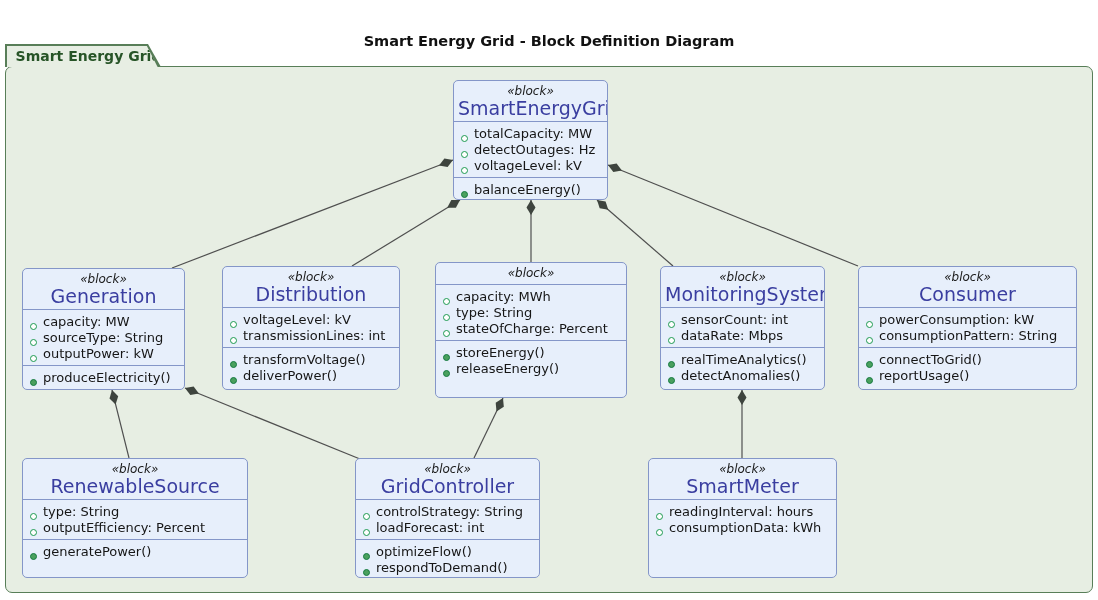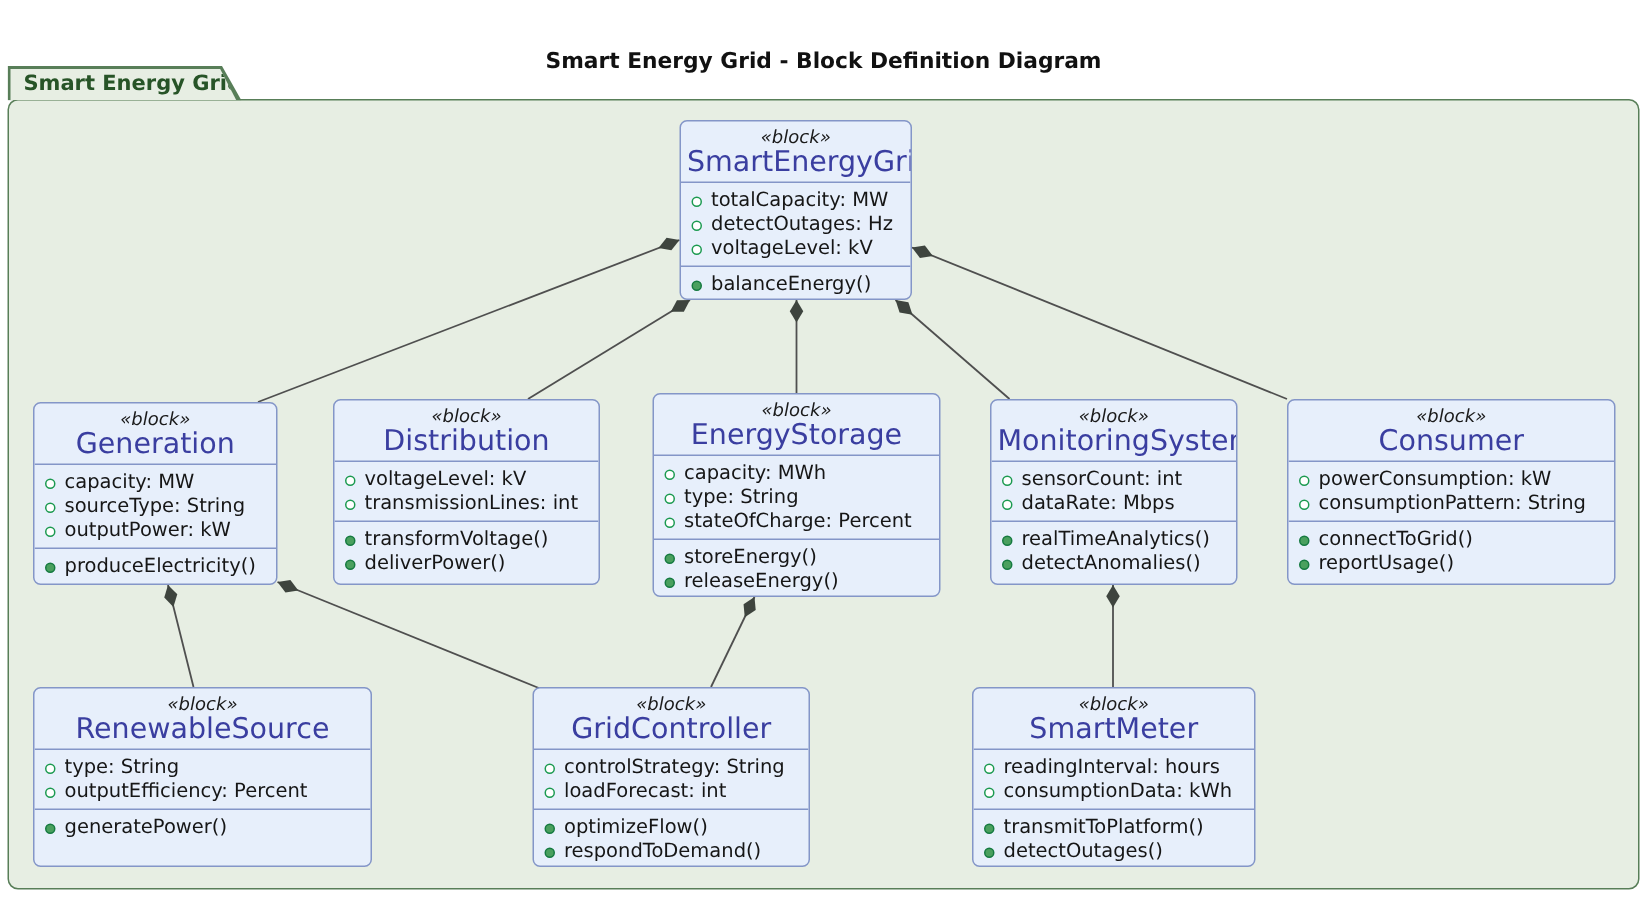--- a/index.html
+++ b/index.html
@@ -65,21 +65,21 @@
     flex:0 0 auto;text-align:center;padding:3px 4px 3px 4px;
   }
   .stereotype{font-size:12px;font-style:italic;color:#1a1a1a;line-height:15px;}
   .block-name{font-size:19px;color:var(--block-name);line-height:19px;}
   .compartment{
     border-top:1px solid var(--block-border);
     padding:4px 6px 3px 6px;
   }
   .compartment.attrs{flex:0 0 auto;}
   .compartment.ops{flex:1 1 auto;}
-  .member{display:flex;align-items:center;line-height:16px;white-space:nowrap;}
+  .member{display:flex;align-items:flex-end;line-height:16px;white-space:nowrap;}
   .dot{
     display:inline-block;width:7px;height:7px;border-radius:50%;
     margin:0 6px 0 1px;flex:0 0 auto;
   }
   .attr-dot{background:#ffffff;border:1.6px solid var(--attr-dot);}
   .op-dot{background:var(--op-dot);border:1px solid var(--op-dot-border);}
   .member-text{color:#161616;}
 </style>
 </head>
 <body>
@@ -197,21 +197,20 @@
       <div class="member">
         <span class="dot op-dot"></span>
         <span class="member-text">deliverPower()</span>
       </div>
     </div>
 </div>
 
 <div class="block" style="left:435px;top:262px;width:192px;height:136px;">
   <div class="block-header">
     <div class="stereotype">«block»</div>
-    <div class="block-name">EnergyStorage</div>
   </div>
   <div class="compartment attrs">
 
   <div class="member">
         <span class="dot attr-dot"></span>
         <span class="member-text">capacity: MWh</span>
       </div>
       <div class="member">
         <span class="dot attr-dot"></span>
         <span class="member-text">type: String</span>
@@ -355,24 +354,13 @@
 
   <div class="member">
         <span class="dot attr-dot"></span>
         <span class="member-text">readingInterval: hours</span>
       </div>
       <div class="member">
         <span class="dot attr-dot"></span>
         <span class="member-text">consumptionData: kWh</span>
       </div>
     </div>
-  <div class="compartment ops">
-
-  <div class="member">
-        <span class="dot op-dot"></span>
-        <span class="member-text">transmitToPlatform()</span>
-      </div>
-      <div class="member">
-        <span class="dot op-dot"></span>
-        <span class="member-text">detectOutages()</span>
-      </div>
-    </div>
 </div>
 
 </body></html>

